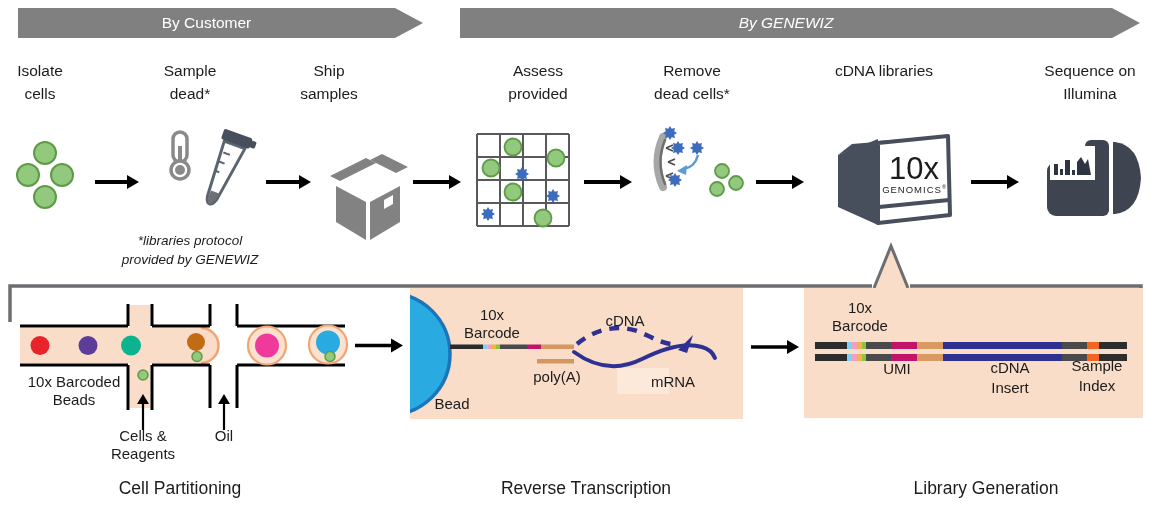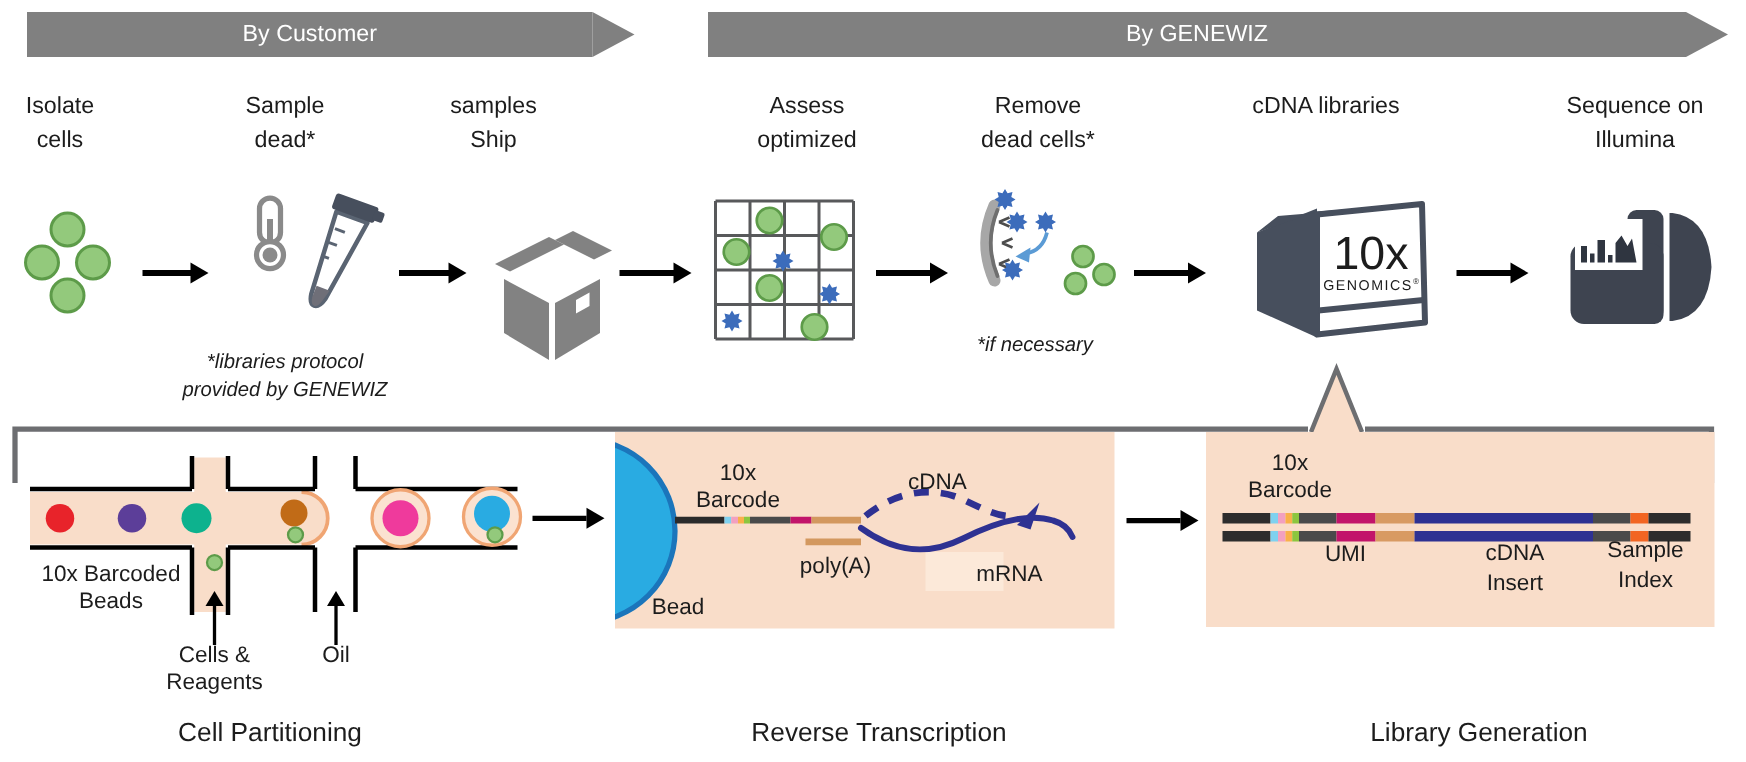--- a/index.html
+++ b/index.html
@@ -4,21 +4,21 @@
 <style>
   html,body{margin:0;padding:0;background:#fff;}
   .stage{position:relative;width:1164px;height:508px;background:#fff;
          font-family:"Liberation Sans",sans-serif;color:#1c1c1c;overflow:hidden;}
   .banner{position:absolute;top:8px;height:30px;background:#808080;color:#fff;
           display:flex;align-items:center;justify-content:center;font-size:15.5px;}
   .banner::after{content:"";position:absolute;left:100%;top:0;width:0;height:0;
           border-top:15px solid transparent;border-bottom:15px solid transparent;
           border-left:28px solid #808080;}
   #banner-customer{left:18px;width:377px;}
-  #banner-genewiz{left:472px;width:652px;}
+  #banner-genewiz{left:460px;width:652px;font-style:italic;}
   .step{position:absolute;top:59px;width:160px;text-align:center;
         font-size:15.5px;line-height:23px;}
   .step span{display:block;}
   .note{position:absolute;text-align:center;font-style:italic;
         font-size:13.5px;line-height:19px;}
   .arrow{position:absolute;top:180px;height:3.5px;background:#000;}
   .arrow::after{content:"";position:absolute;right:-11px;top:-5.5px;width:0;height:0;
         border-top:7px solid transparent;border-bottom:7px solid transparent;
         border-left:12px solid #000;}
   .icon{position:absolute;}
@@ -40,45 +40,43 @@
 
   <div class="step" style="left:-40px">
     <span>Isolate</span>
     <span>cells</span>
     </div>
   <div class="step" style="left:110px">
     <span>Sample</span>
     <span>dead*</span>
     </div>
   <div class="step" style="left:249px">
+    <span>Ship</span>
     <span>samples</span>
-    <span>Ship</span>
     </div>
   <div class="step" style="left:458px">
     <span>Assess</span>
-    <span>optimized</span>
+    <span>provided</span>
     </div>
   <div class="step" style="left:612px">
     <span>Remove</span>
     <span>dead cells*</span>
     </div>
   <div class="step" style="left:804px">
     <span>cDNA libraries</span>
     </div>
   <div class="step" style="left:1010px">
     <span>Sequence on</span>
     <span>Illumina</span>
     </div>
 
   <div class="note" style="left:80px;top:231px;width:220px">
     <span style="display:block">*libraries protocol</span>
     <span style="display:block">provided by GENEWIZ</span>
     </div>
-  <div class="note" style="left:610px;top:220px;width:160px">
-    <span>*if necessary</span></div>
 
   <div class="arrow" style="left:95px;width:33px"></div>
   <div class="arrow" style="left:266px;width:34px"></div>
   <div class="arrow" style="left:413px;width:37px"></div>
   <div class="arrow" style="left:584px;width:37px"></div>
   <div class="arrow" style="left:756px;width:37px"></div>
   <div class="arrow" style="left:971px;width:37px"></div>
 
   <svg class="icon" style="left:16px;top:138px" width="62" height="72" viewBox="0 0 62 72">
     <g fill="#93c97c" stroke="#5d9b49" stroke-width="2">

